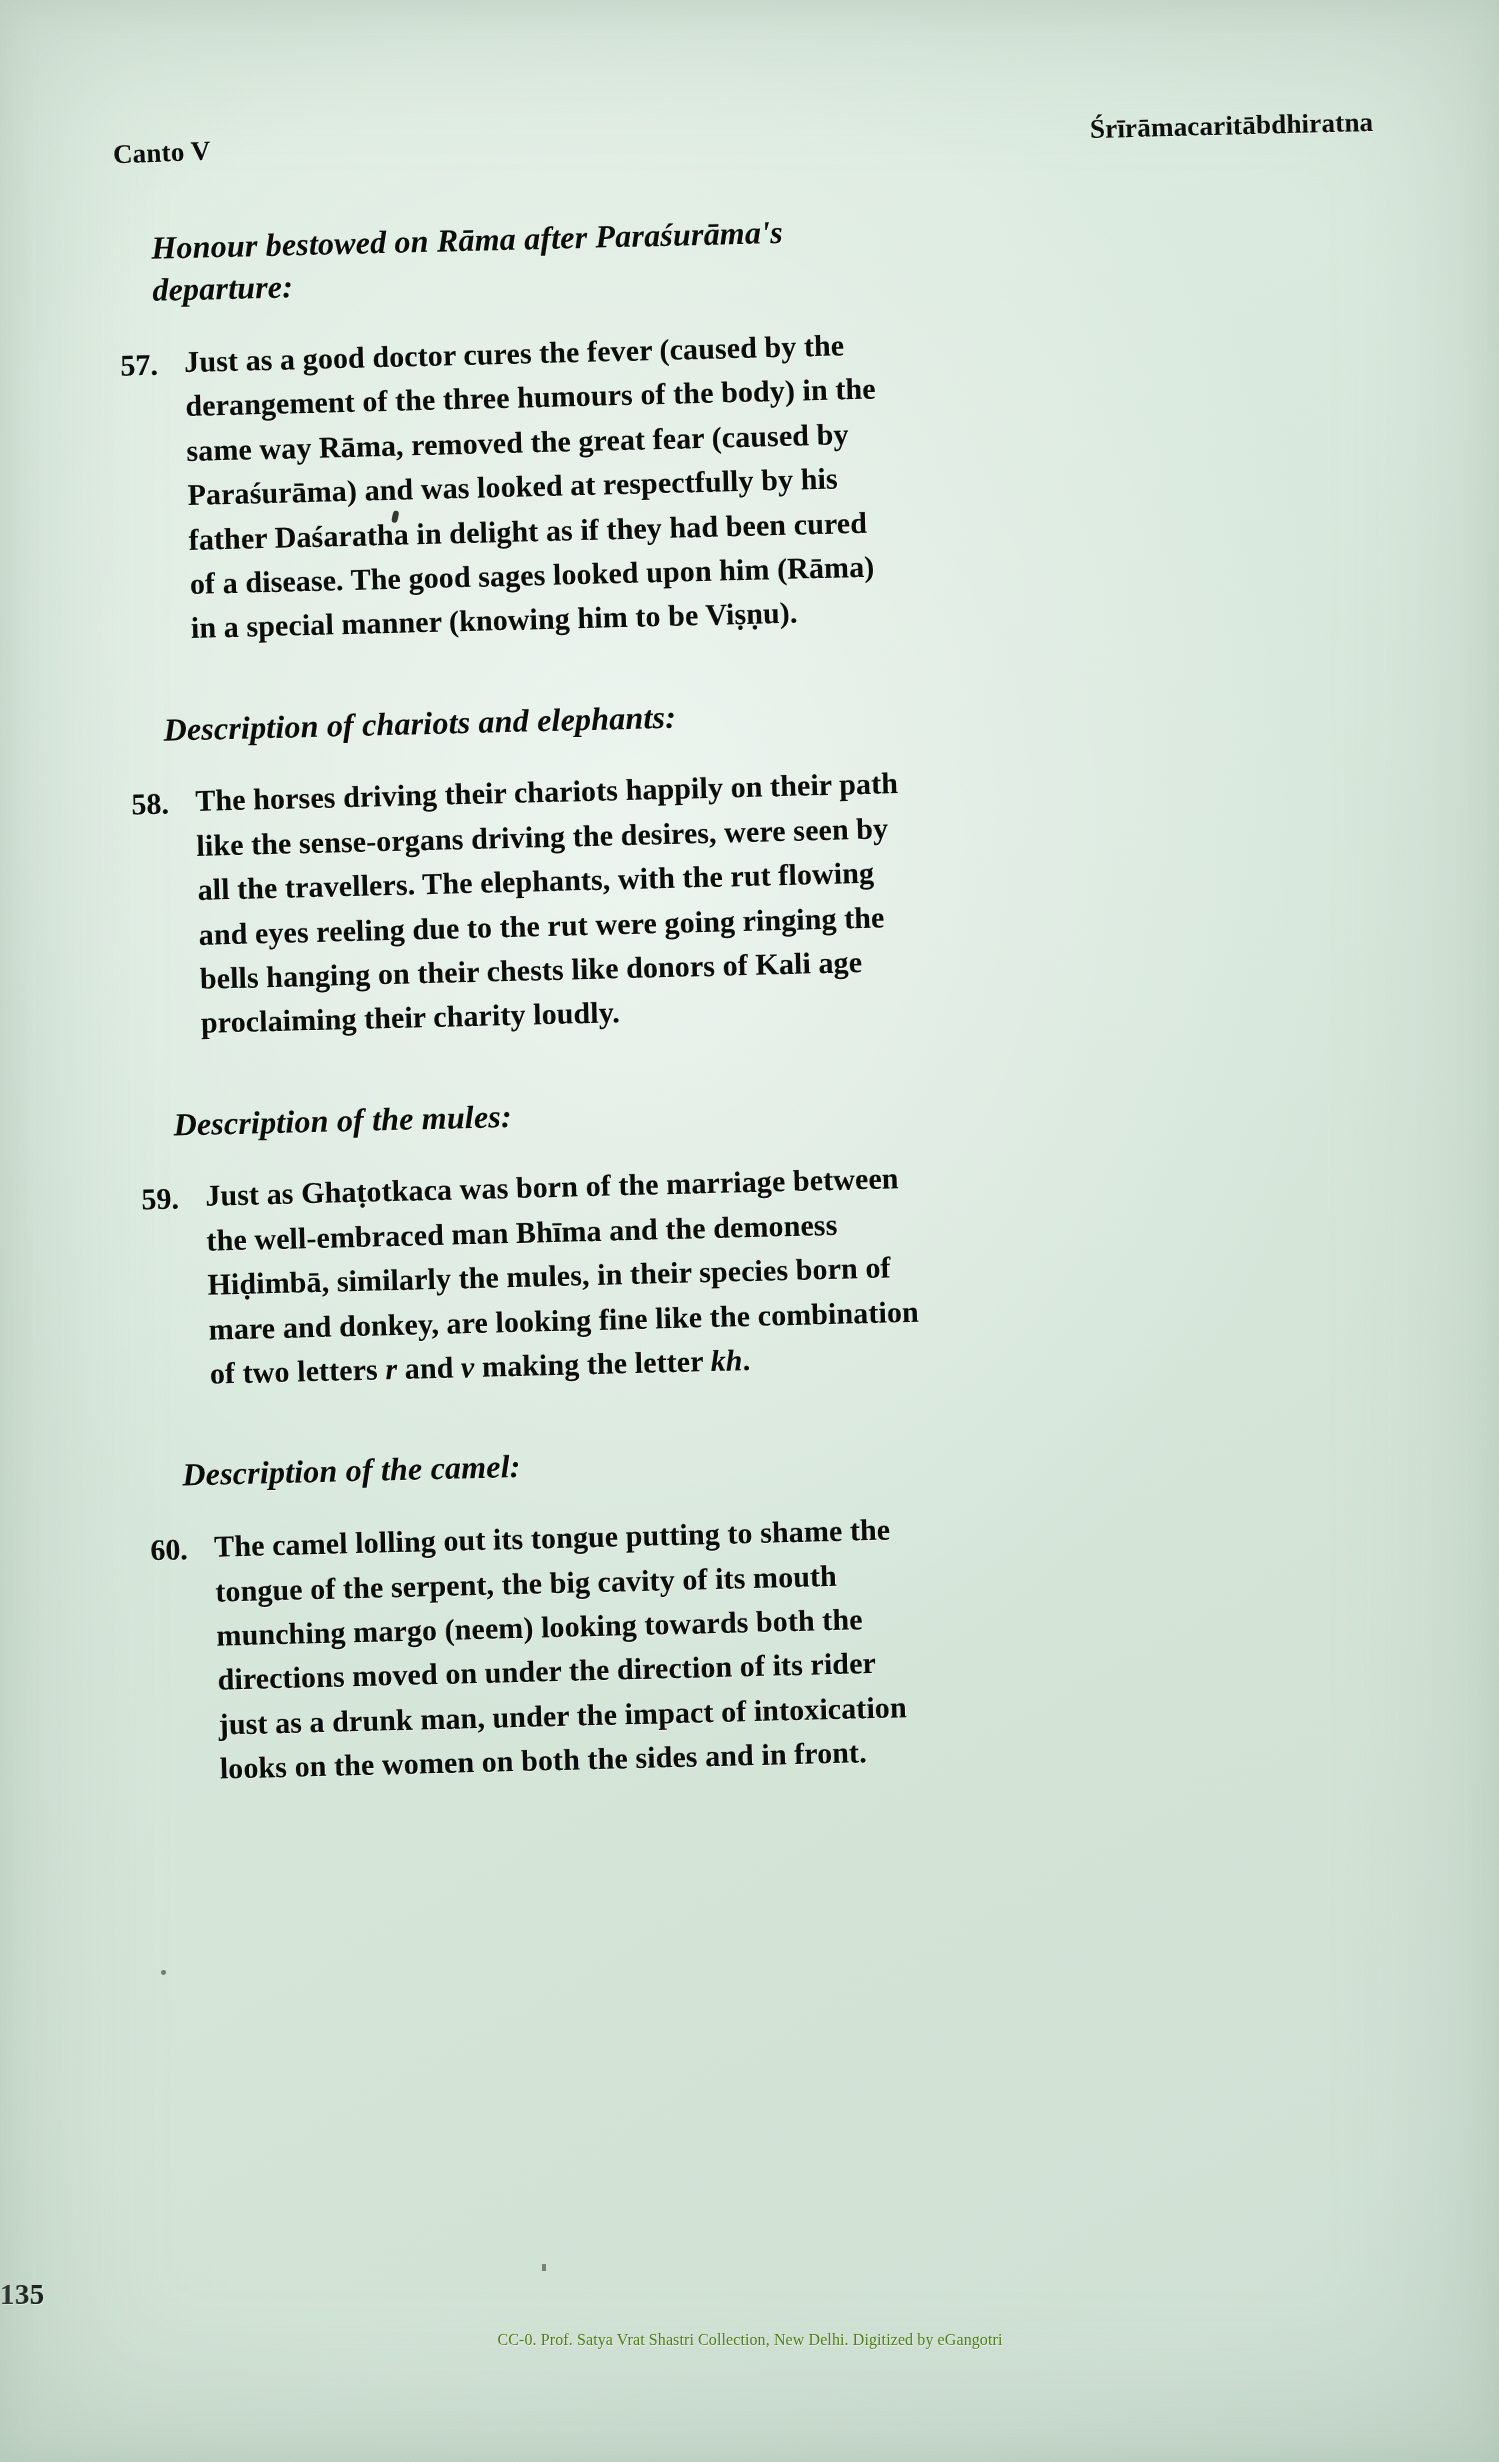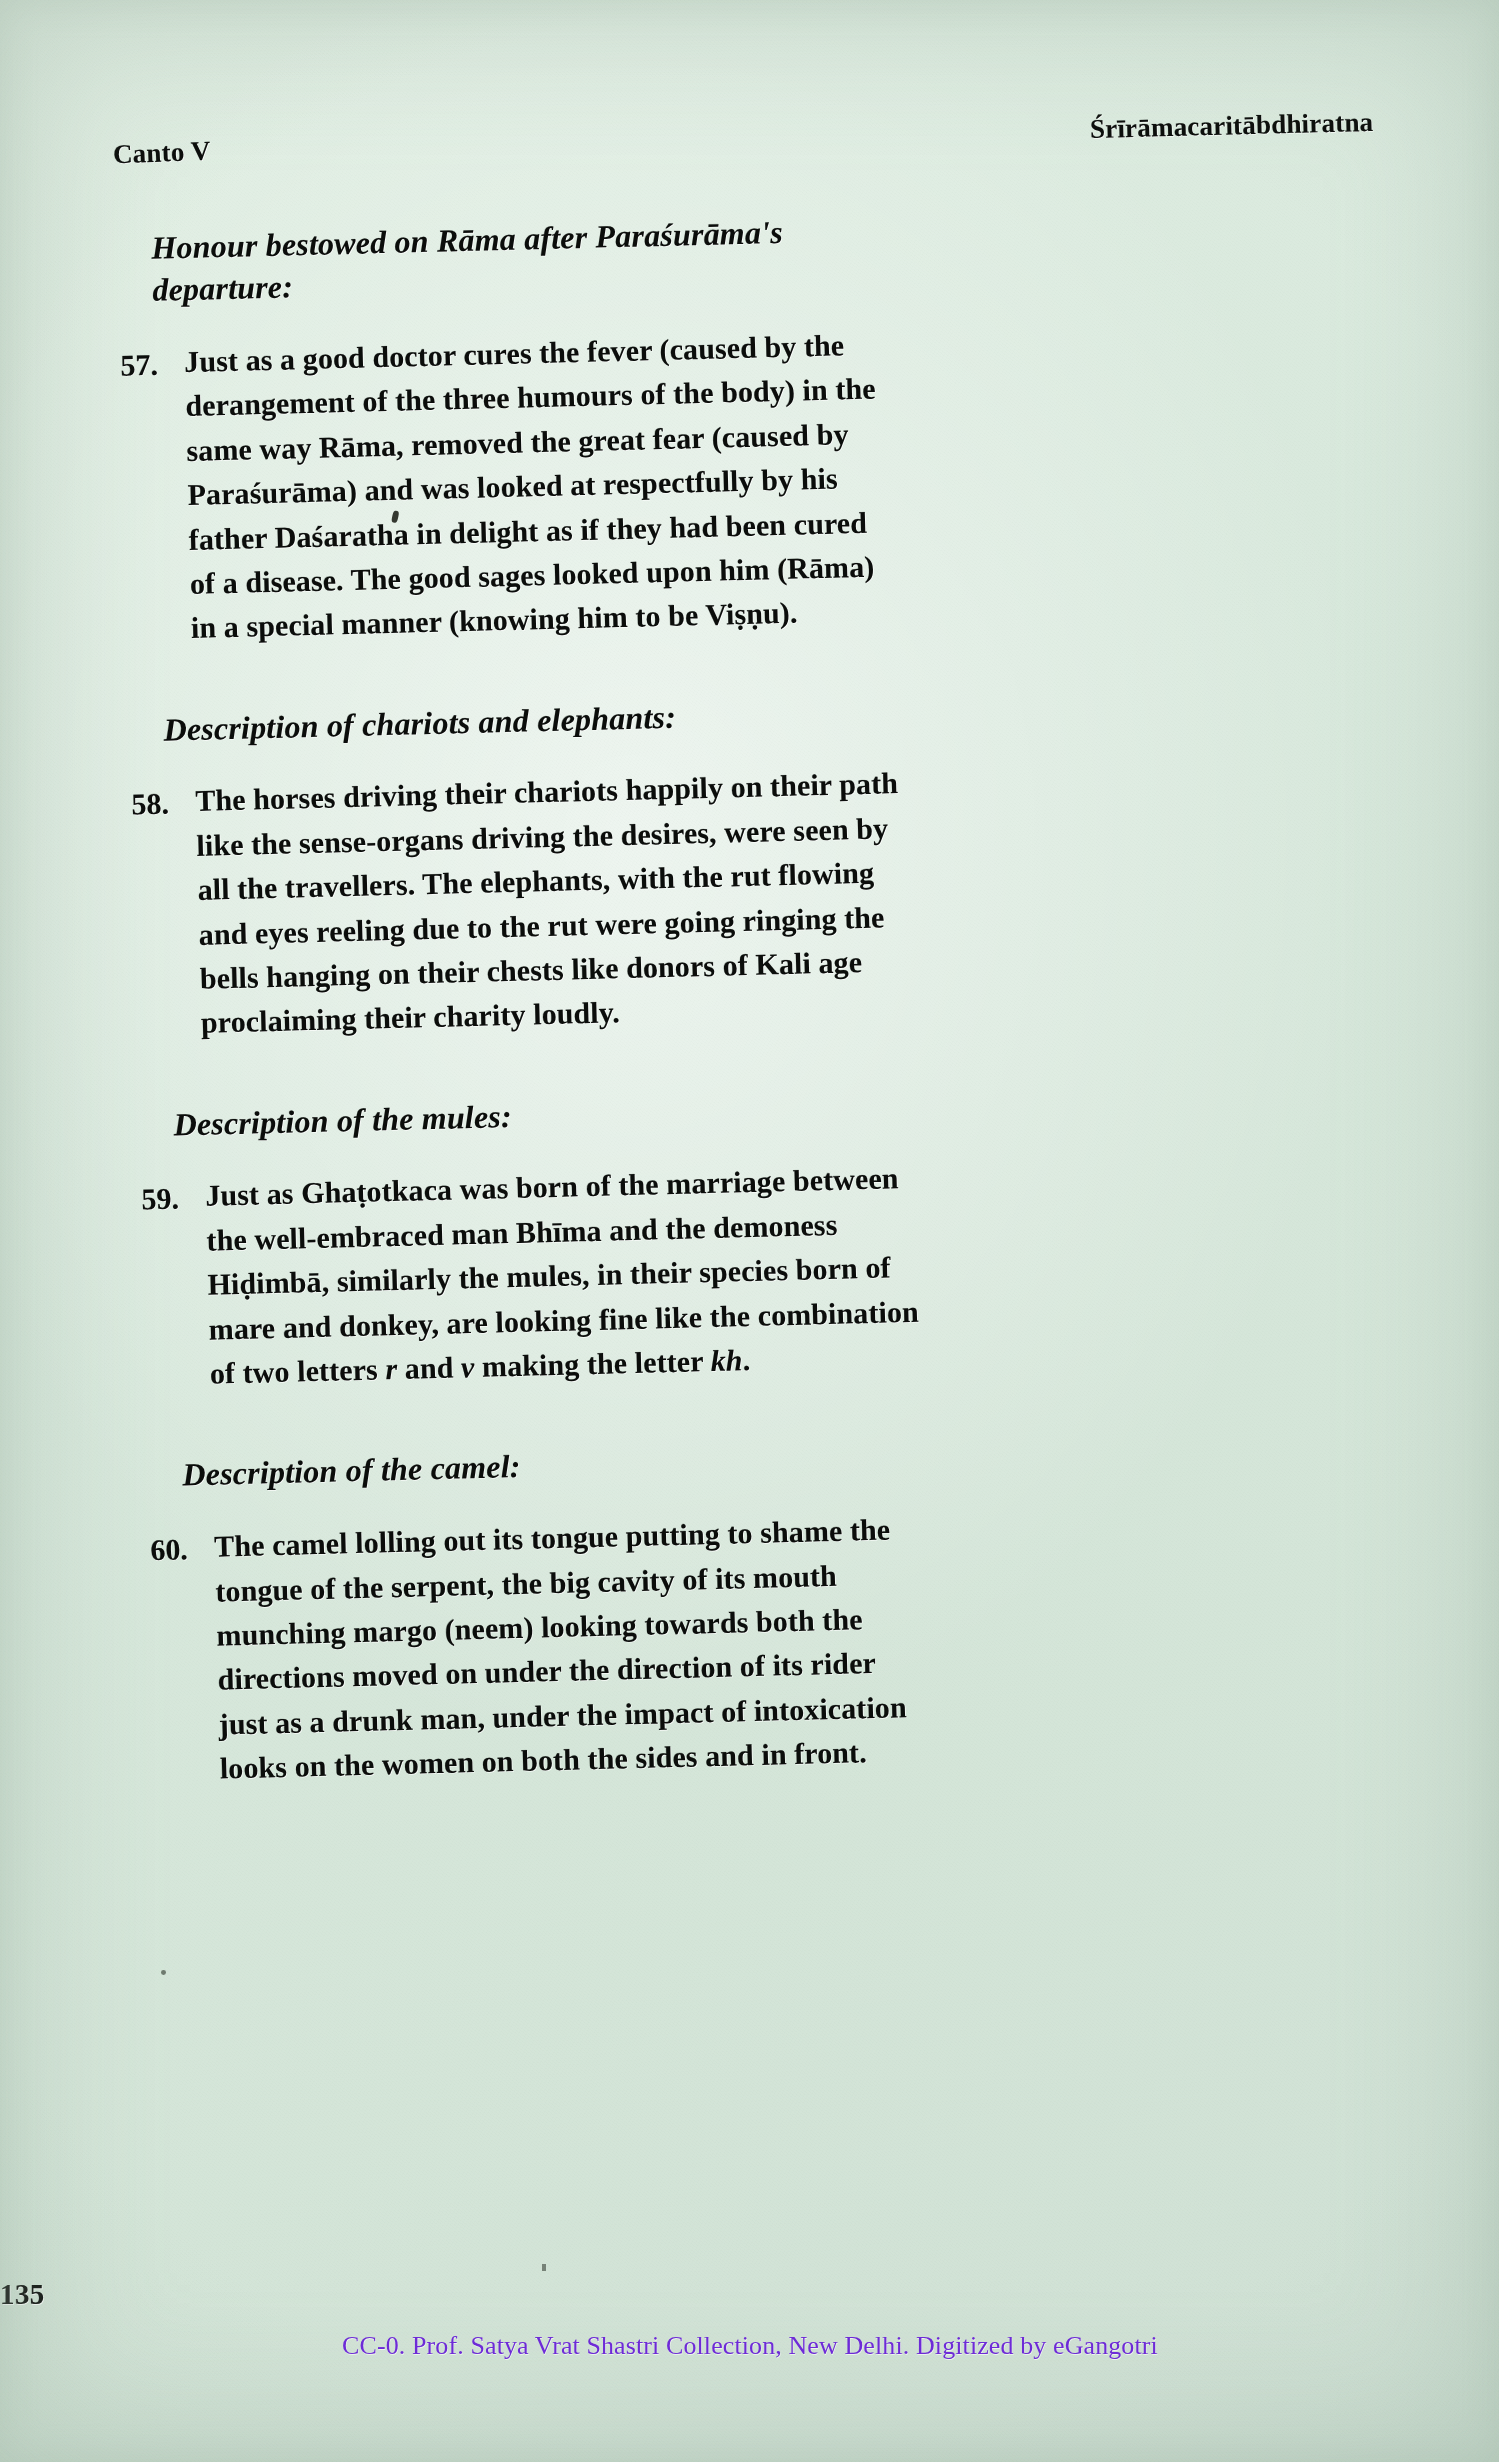--- a/index.html
+++ b/index.html
@@ -159,24 +159,24 @@
     font-size: 29px;
     font-weight: 700;
     letter-spacing: 0.4px;
   }
   .credit {
     position: absolute;
     top: 2331px;
     left: 0;
     width: 100%;
     text-align: center;
-    font-size: 26px;
+    font-size: 16px;
     font-weight: 400;
     letter-spacing: 0.1px;
-    color: #6d28d9;
+    color: #4d7c0f;
     text-shadow: 0.5px 0.5px 0.4px rgba(255,255,255,0.7);
   }
 
   
   .vignette {
     position: absolute;
     inset: 0;
     pointer-events: none;
     box-shadow: inset 0 0 131px 33px rgba(150,172,156,0.30),
                 inset 0 0 33px 4.9px rgba(160,180,166,0.22);

